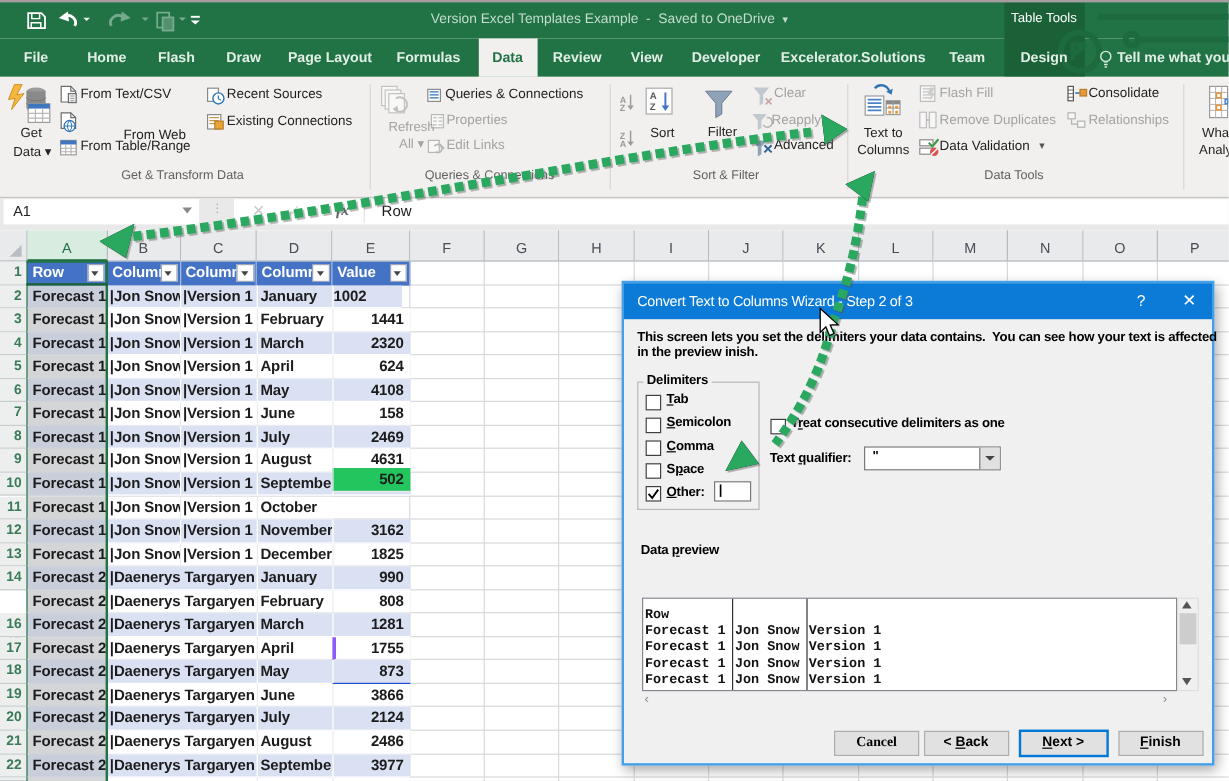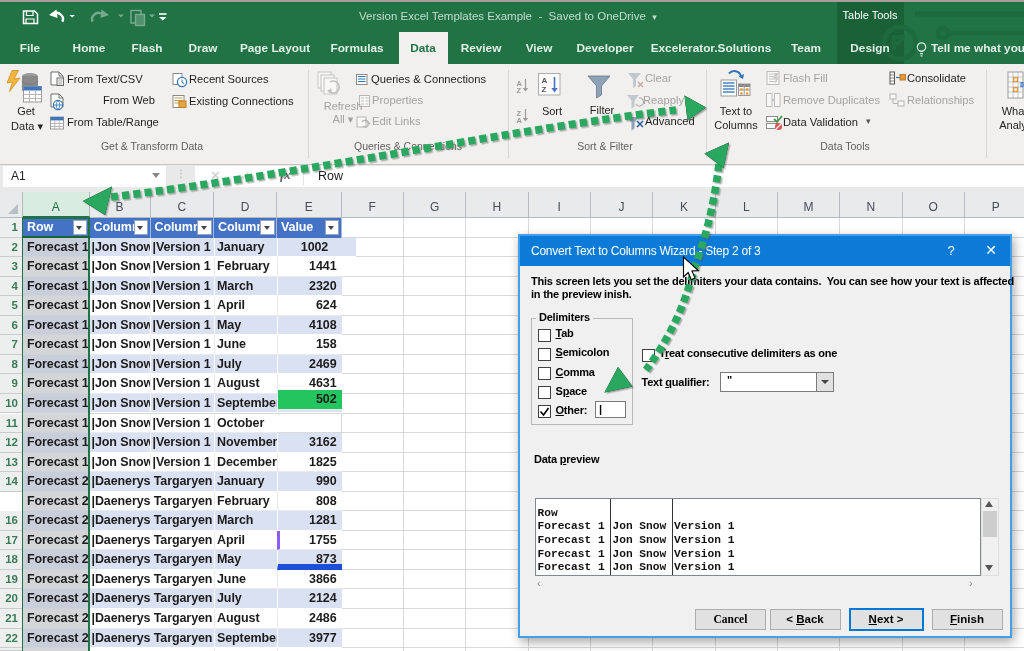--- a/index.html
+++ b/index.html
@@ -83,21 +83,21 @@
 <div class="abs" style="left:0;top:64px;width:1024px;height:101px;background:#f1f0ef;border-bottom:1px solid #c8c6c4;box-sizing:border-box;"></div>
 <div class="rsep" style="left:308px"></div>
 <div class="rsep" style="left:508px"></div>
 <div class="rsep" style="left:706px"></div>
 <div class="rsep" style="left:986px"></div>
 <div class="glabel" style="left:152px">Get &amp; Transform Data</div>
 <div class="glabel" style="left:408px">Queries &amp; Connections</div>
 <div class="glabel" style="left:605px">Sort &amp; Filter</div>
 <div class="glabel" style="left:845px">Data Tools</div>
 <div class="ri" style="left:67px;top:72.5px;">From Text/CSV</div>
-<div class="ri" style="left:67px;top:94px;padding-left:36px;">From Web</div>
+<div class="ri" style="left:67px;top:107px;padding-left:36px;">From Web</div>
 <div class="ri" style="left:67px;top:116.0px;">From Table/Range</div>
 <div class="ri" style="left:189px;top:72.5px;">Recent Sources</div>
 <div class="ri" style="left:189px;top:94.5px;">Existing Connections</div>
 <div class="ri" style="left:371px;top:72.5px;">Queries &amp; Connections</div>
 <div class="ri gray" style="left:372px;top:94.0px;">Properties</div>
 <div class="ri gray" style="left:372px;top:115.0px;">Edit Links</div>
 <div class="ri gray" style="left:645px;top:71.5px;">Clear</div>
 <div class="ri gray" style="left:643px;top:94.0px;">Reapply</div>
 <div class="ri" style="left:645px;top:115.0px;">Advanced</div>
 <div class="ri gray" style="left:783px;top:71.5px;">Flash Fill</div>
@@ -383,21 +383,21 @@
 <div class="cell" style="left:214.0px;top:218.0px;width:63.0px;height:19.55px;background:#4472c4;color:#fff;padding-left:4px;line-height:19.55px;font-weight:700;border-right:1px solid rgba(255,255,255,0.5);">Column3</div>
 <div class="abs" style="left:260.0px;top:220.2px;width:14.5px;height:14.5px;background:#fff;border:1px solid #9aa4b8;box-sizing:border-box;"></div>
 <div class="abs" style="left:263.8px;top:226.0px;width:0;height:0;border-left:3.6px solid transparent;border-right:3.6px solid transparent;border-top:4.5px solid #444;"></div>
 <div class="cell" style="left:277.0px;top:218.0px;width:64.5px;height:19.55px;background:#4472c4;color:#fff;padding-left:4px;line-height:19.55px;font-weight:700;border-right:1px solid rgba(255,255,255,0.5);">Value</div>
 <div class="abs" style="left:324.5px;top:220.2px;width:14.5px;height:14.5px;background:#fff;border:1px solid #9aa4b8;box-sizing:border-box;"></div>
 <div class="abs" style="left:328.3px;top:226.0px;width:0;height:0;border-left:3.6px solid transparent;border-right:3.6px solid transparent;border-top:4.5px solid #444;"></div>
 <div class="cell" style="left:23.0px;top:237.55px;width:66.5px;height:19.55px;background:#c9cedb;padding-left:4px;line-height:19.55px;border-bottom:1px solid #cfd2d8;">Forecast 1</div>
 <div class="cell" style="left:89.5px;top:237.55px;width:61.0px;height:19.55px;background:#dae1f2;padding-left:2px;line-height:19.55px;border-bottom:1px solid #ffffff;border-right:1px solid #ffffff;">|Jon Snow</div>
 <div class="cell" style="left:150.5px;top:237.55px;width:63.5px;height:19.55px;background:#dae1f2;padding-left:2px;line-height:19.55px;border-bottom:1px solid #ffffff;">|Version 1</div>
 <div class="cell" style="left:214.0px;top:237.55px;width:63.0px;height:19.55px;background:#dae1f2;padding-left:2px;line-height:19.55px;border-bottom:1px solid #ffffff;border-left:1px solid #ffffff;">January</div>
-<div class="cell" style="left:277.0px;top:237.55px;width:79px;height:19.55px;background:#dae1f2;padding-right:5px;line-height:19.55px;text-align:center;border-bottom:1px solid #ffffff;border-left:1px solid #ffffff;">1002</div>
+<div class="cell" style="left:277.0px;top:237.55px;width:58px;height:19.55px;background:#dae1f2;padding-right:5px;line-height:19.55px;text-align:left;border-bottom:1px solid #ffffff;border-left:1px solid #ffffff;">1002</div>
 <div class="cell" style="left:23.0px;top:257.1px;width:66.5px;height:19.55px;background:#d4d5d7;padding-left:4px;line-height:19.55px;border-bottom:1px solid #cfd2d8;">Forecast 1</div>
 <div class="cell" style="left:89.5px;top:257.1px;width:61.0px;height:19.55px;background:#ffffff;padding-left:2px;line-height:19.55px;border-bottom:1px solid #e9ebee;border-right:1px solid #e9ebee;">|Jon Snow</div>
 <div class="cell" style="left:150.5px;top:257.1px;width:63.5px;height:19.55px;background:#ffffff;padding-left:2px;line-height:19.55px;border-bottom:1px solid #e9ebee;">|Version 1</div>
 <div class="cell" style="left:214.0px;top:257.1px;width:63.0px;height:19.55px;background:#ffffff;padding-left:2px;line-height:19.55px;border-bottom:1px solid #e9ebee;border-left:1px solid #e9ebee;">February</div>
 <div class="cell" style="left:277.0px;top:257.1px;width:64.5px;height:19.55px;background:#ffffff;padding-right:5px;line-height:19.55px;text-align:right;border-bottom:1px solid #e9ebee;border-left:1px solid #e9ebee;">1441</div>
 <div class="cell" style="left:23.0px;top:276.65px;width:66.5px;height:19.55px;background:#c9cedb;padding-left:4px;line-height:19.55px;border-bottom:1px solid #cfd2d8;">Forecast 1</div>
 <div class="cell" style="left:89.5px;top:276.65px;width:61.0px;height:19.55px;background:#dae1f2;padding-left:2px;line-height:19.55px;border-bottom:1px solid #ffffff;border-right:1px solid #ffffff;">|Jon Snow</div>
 <div class="cell" style="left:150.5px;top:276.65px;width:63.5px;height:19.55px;background:#dae1f2;padding-left:2px;line-height:19.55px;border-bottom:1px solid #ffffff;">|Version 1</div>
 <div class="cell" style="left:214.0px;top:276.65px;width:63.0px;height:19.55px;background:#dae1f2;padding-left:2px;line-height:19.55px;border-bottom:1px solid #ffffff;border-left:1px solid #ffffff;">March</div>
 <div class="cell" style="left:277.0px;top:276.65px;width:64.5px;height:19.55px;background:#dae1f2;padding-right:5px;line-height:19.55px;text-align:right;border-bottom:1px solid #ffffff;border-left:1px solid #ffffff;">2320</div>
@@ -458,21 +458,21 @@
 <div class="cell" style="left:89.5px;top:511.25px;width:124.5px;height:19.55px;background:#dae1f2;padding-left:2px;line-height:19.55px;border-bottom:1px solid #ffffff;">|Daenerys Targaryen</div>
 <div class="cell" style="left:214.0px;top:511.25px;width:63.0px;height:19.55px;background:#dae1f2;padding-left:2px;line-height:19.55px;border-bottom:1px solid #ffffff;border-left:1px solid #ffffff;">March</div>
 <div class="cell" style="left:277.0px;top:511.25px;width:64.5px;height:19.55px;background:#dae1f2;padding-right:5px;line-height:19.55px;text-align:right;border-bottom:1px solid #ffffff;border-left:1px solid #ffffff;">1281</div>
 <div class="cell" style="left:23.0px;top:530.8px;width:66.5px;height:19.55px;background:#d4d5d7;padding-left:4px;line-height:19.55px;border-bottom:1px solid #cfd2d8;">Forecast 2</div>
 <div class="cell" style="left:89.5px;top:530.8px;width:124.5px;height:19.55px;background:#ffffff;padding-left:2px;line-height:19.55px;border-bottom:1px solid #e9ebee;">|Daenerys Targaryen</div>
 <div class="cell" style="left:214.0px;top:530.8px;width:63.0px;height:19.55px;background:#ffffff;padding-left:2px;line-height:19.55px;border-bottom:1px solid #e9ebee;border-left:1px solid #e9ebee;">April</div>
 <div class="cell" style="left:277.0px;top:530.8px;width:64.5px;height:19.55px;background:#ffffff;padding-right:5px;line-height:19.55px;text-align:right;border-bottom:1px solid #e9ebee;border-left:3px solid #8b5cf6;">1755</div>
 <div class="cell" style="left:23.0px;top:550.35px;width:66.5px;height:19.55px;background:#c9cedb;padding-left:4px;line-height:19.55px;border-bottom:1px solid #cfd2d8;">Forecast 2</div>
 <div class="cell" style="left:89.5px;top:550.35px;width:124.5px;height:19.55px;background:#dae1f2;padding-left:2px;line-height:19.55px;border-bottom:1px solid #ffffff;">|Daenerys Targaryen</div>
 <div class="cell" style="left:214.0px;top:550.35px;width:63.0px;height:19.55px;background:#dae1f2;padding-left:2px;line-height:19.55px;border-bottom:1px solid #ffffff;border-left:1px solid #ffffff;">May</div>
-<div class="cell" style="left:277.0px;top:550.35px;width:64.5px;height:19.55px;background:#dae1f2;padding-right:5px;line-height:19.55px;text-align:right;border-bottom:6px solid #1d4ed8;border-left:1px solid #ffffff;">873</div>
+<div class="cell" style="left:277.0px;top:550.35px;width:64.5px;height:19.55px;background:#dae1f2;padding-right:5px;line-height:19.55px;text-align:right;border-bottom:1px solid #1d4ed8;border-left:1px solid #ffffff;">873</div>
 <div class="cell" style="left:23.0px;top:569.9000000000001px;width:66.5px;height:19.55px;background:#d4d5d7;padding-left:4px;line-height:19.55px;border-bottom:1px solid #cfd2d8;">Forecast 2</div>
 <div class="cell" style="left:89.5px;top:569.9000000000001px;width:124.5px;height:19.55px;background:#ffffff;padding-left:2px;line-height:19.55px;border-bottom:1px solid #e9ebee;">|Daenerys Targaryen</div>
 <div class="cell" style="left:214.0px;top:569.9000000000001px;width:63.0px;height:19.55px;background:#ffffff;padding-left:2px;line-height:19.55px;border-bottom:1px solid #e9ebee;border-left:1px solid #e9ebee;">June</div>
 <div class="cell" style="left:277.0px;top:569.9000000000001px;width:64.5px;height:19.55px;background:#ffffff;padding-right:5px;line-height:19.55px;text-align:right;border-bottom:1px solid #e9ebee;border-left:1px solid #e9ebee;">3866</div>
 <div class="cell" style="left:23.0px;top:589.45px;width:66.5px;height:19.55px;background:#c9cedb;padding-left:4px;line-height:19.55px;border-bottom:1px solid #cfd2d8;">Forecast 2</div>
 <div class="cell" style="left:89.5px;top:589.45px;width:124.5px;height:19.55px;background:#dae1f2;padding-left:2px;line-height:19.55px;border-bottom:1px solid #ffffff;">|Daenerys Targaryen</div>
 <div class="cell" style="left:214.0px;top:589.45px;width:63.0px;height:19.55px;background:#dae1f2;padding-left:2px;line-height:19.55px;border-bottom:1px solid #ffffff;border-left:1px solid #ffffff;">July</div>
 <div class="cell" style="left:277.0px;top:589.45px;width:64.5px;height:19.55px;background:#dae1f2;padding-right:5px;line-height:19.55px;text-align:right;border-bottom:1px solid #ffffff;border-left:1px solid #ffffff;">2124</div>
 <div class="cell" style="left:23.0px;top:609.0px;width:66.5px;height:19.55px;background:#d4d5d7;padding-left:4px;line-height:19.55px;border-bottom:1px solid #cfd2d8;">Forecast 2</div>
 <div class="cell" style="left:89.5px;top:609.0px;width:124.5px;height:19.55px;background:#ffffff;padding-left:2px;line-height:19.55px;border-bottom:1px solid #e9ebee;">|Daenerys Targaryen</div>

